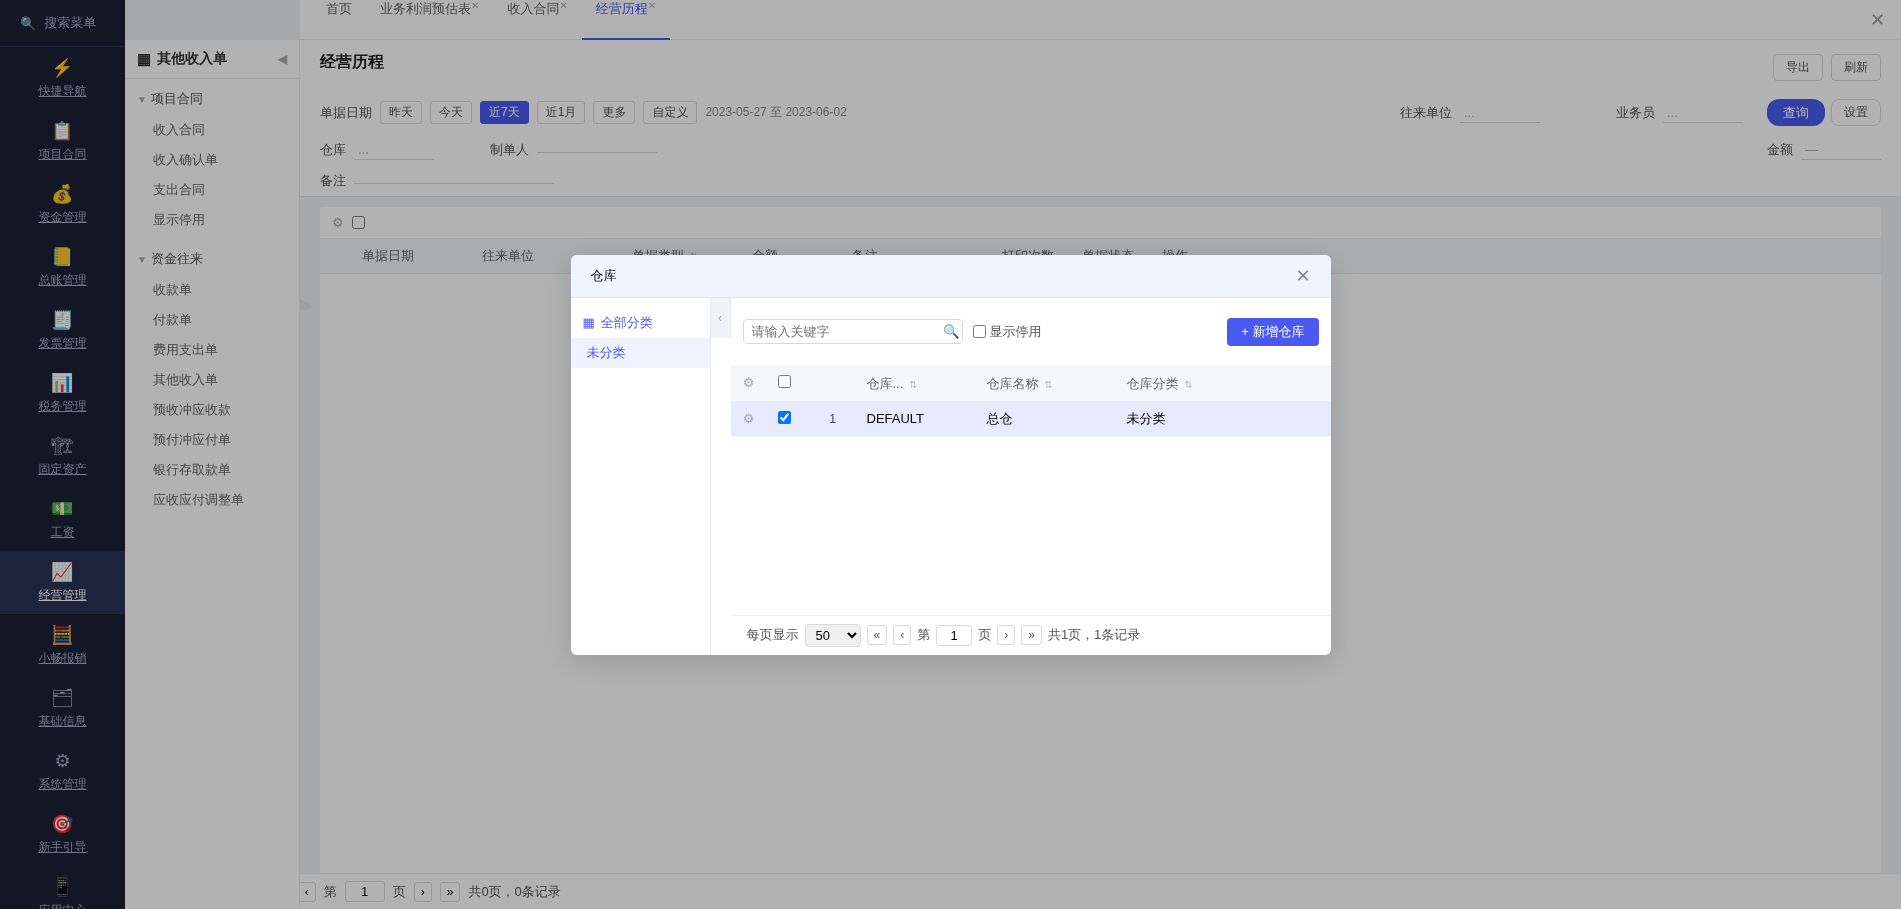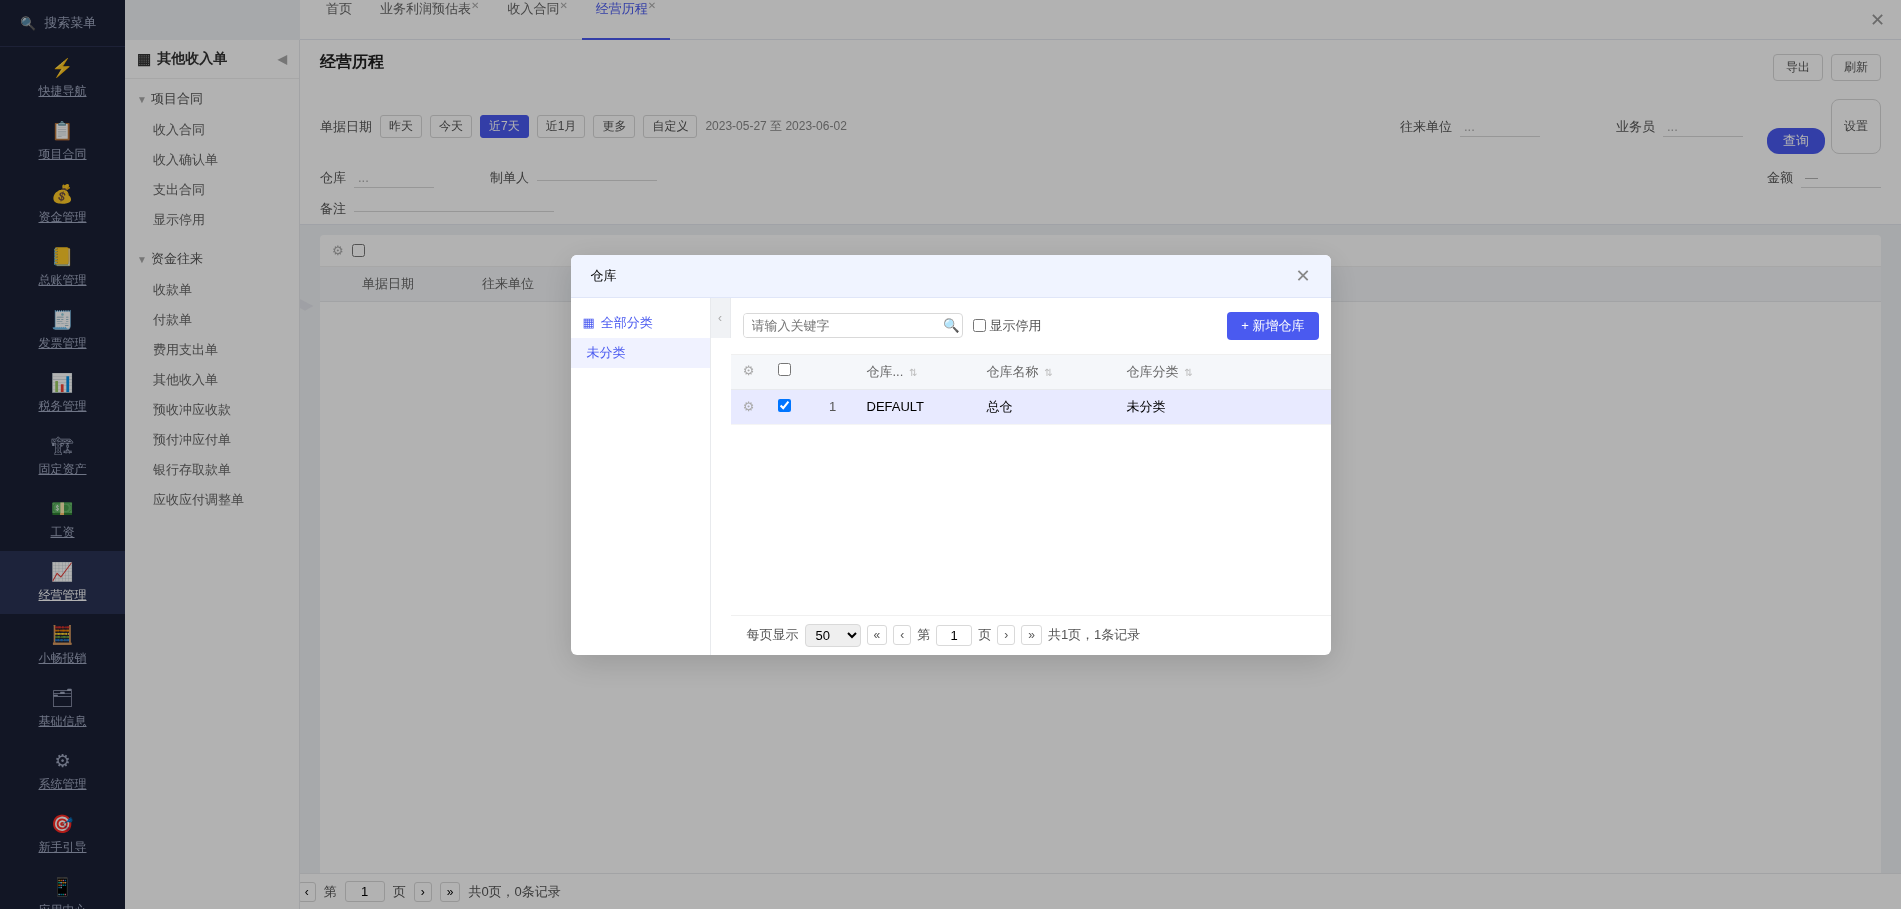--- a/index.html
+++ b/index.html
@@ -50,21 +50,21 @@
     .page-header {
       background: #fff; padding: 12px 20px 0; border-bottom: 1px solid #e5e8ef; flex-shrink: 0;
     }
     .page-title { font-size: 16px; font-weight: bold; color: #222; margin-bottom: 10px; }
     .btn-export, .btn-refresh {
       padding: 4px 12px; border: 1px solid #d9d9d9; background: #fff; border-radius: 4px;
       font-size: 12px; cursor: pointer; color: #555;
     }
     .btn-query {
       padding: 4px 16px; background: #4a5af0; color: #fff; border: none; border-radius: 12px;
-      font-size: 13px; cursor: pointer; margin-top: 29px;
+      font-size: 13px; cursor: pointer;
     }
     .btn-settings {
       padding: 4px 12px; border: 1px solid #d9d9d9; background: #fff; border-radius: 8px;
       font-size: 12px; cursor: pointer; color: #555;
     }
 
     
     .filter-row {
       display: flex; align-items: center; padding: 8px 0; flex-wrap: wrap; gap: 8px;
     }
@@ -163,21 +163,21 @@
       width: 20px; height: 40px; background: #f0f2f5; border-right: 1px solid #e8eaed;
       display: flex; align-items: center; justify-content: center; cursor: pointer;
       color: #aaa; font-size: 12px; flex-shrink: 0;
     }
 
     
     .table-panel {
       flex: 1; display: flex; flex-direction: column; overflow: hidden;
     }
     .table-search-bar {
-      display: flex; align-items: center; padding: 14px 12px; gap: 10px; border-bottom: 1px solid #f0f0f0;
+      display: flex; align-items: center; padding: 20px 12px; gap: 10px; border-bottom: 1px solid #f0f0f0;
     }
     .search-input-wrap {
       display: flex; align-items: center; border: 1px solid #d9d9d9; border-radius: 4px;
       overflow: hidden; flex: 1; max-width: 220px;
     }
     .search-input {
       border: none; outline: none; padding: 4px 8px; font-size: 13px; flex: 1;
     }
     .search-icon-btn {
       padding: 4px 8px; background: none; border: none; cursor: pointer; color: #aaa;

